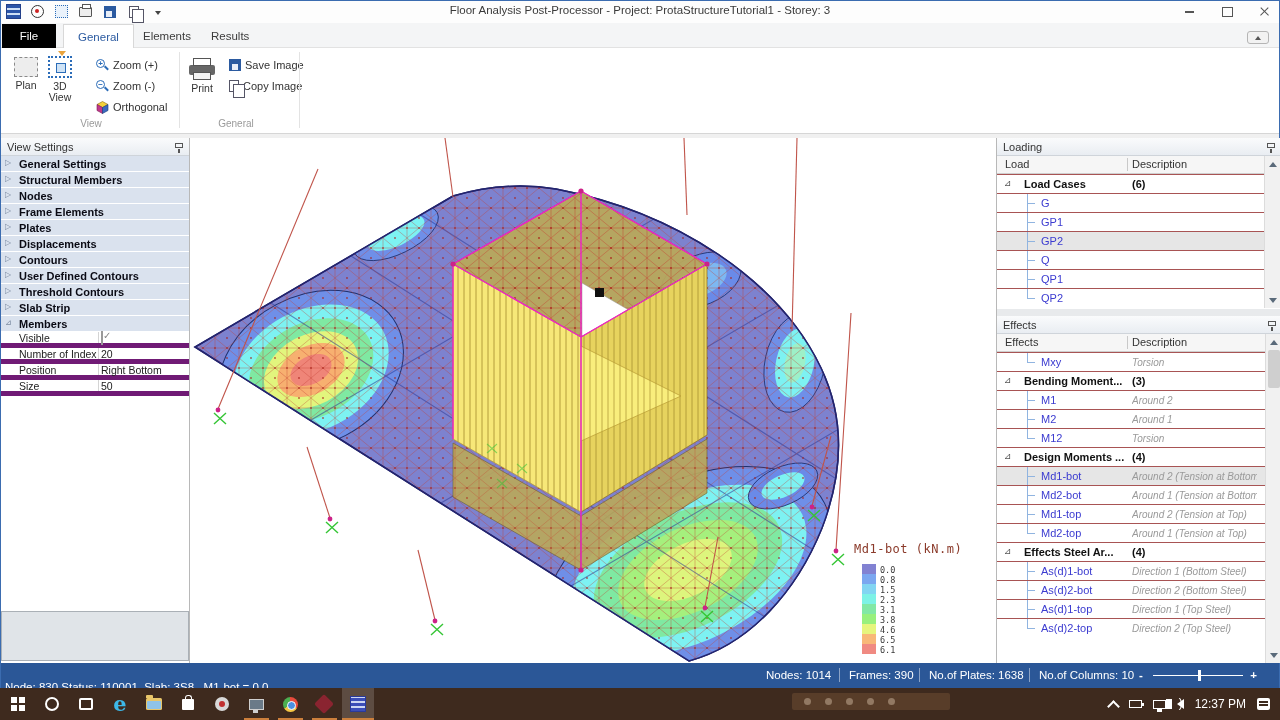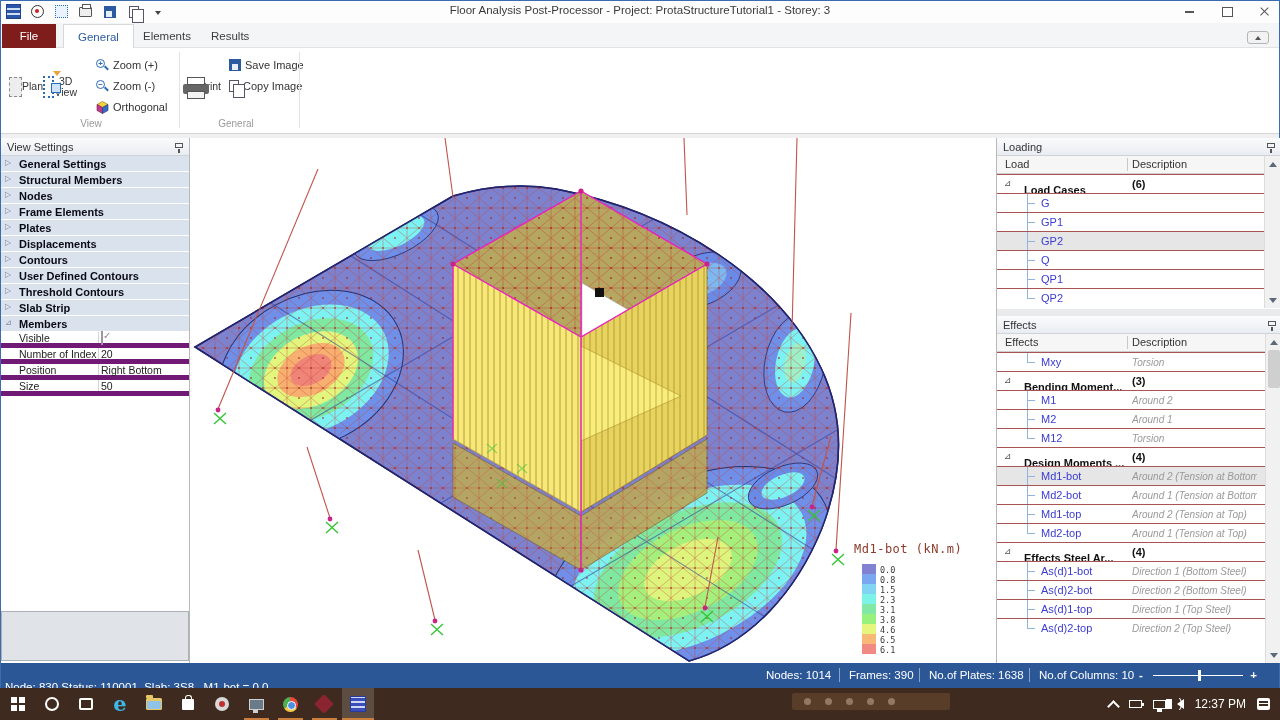--- a/index.html
+++ b/index.html
@@ -29,33 +29,33 @@
   .dd-arrow{width:0;height:0;border-left:3.5px solid transparent;border-right:3.5px solid transparent;border-top:4px solid #444;margin-top:3px;}
   .title-text{position:absolute;left:0;right:0;top:3px;text-align:center;font-size:11.5px;color:#3a3a3a;}
   .winbtns{position:absolute;right:6px;top:0;height:22px;display:flex;align-items:center;gap:22px;}
   .wb{width:16px;height:16px;position:relative;display:flex;align-items:center;justify-content:center;}
   .wb-min::after{content:"";width:9px;height:1.4px;background:#555;}
   .wb-max::after{content:"";width:9px;height:8px;border:1.3px solid #555;}
   .wb-x::before,.wb-x::after{content:"";position:absolute;left:2px;top:7px;width:11px;height:1.4px;background:#555;}
   .wb-x::before{transform:rotate(45deg);} .wb-x::after{transform:rotate(-45deg);}
   
   .tabrow{position:absolute;left:0;top:22px;width:100%;height:25px;background:#f4f5f6;border-bottom:1px solid #e2e2e2;}
-  .tab-file{position:absolute;left:1px;top:1px;width:54px;height:24px;background:#7f1d1d;color:#fff;
+  .tab-file{position:absolute;left:1px;top:1px;width:54px;height:24px;background:#000000;color:#fff;
     font-size:11.5px;display:flex;align-items:center;justify-content:center;}
   .tab{position:absolute;top:1px;height:24px;padding:0 14px;font-size:11.5px;color:#3c3c3c;
     display:flex;align-items:center;}
   .tab.sel{background:#fff;border:1px solid #d8d8d8;border-bottom:none;color:#2b5aa0;}
   .ribbon-collapse{position:absolute;right:10px;top:30px;width:22px;height:13px;border:1px solid #b5b5b5;
     border-radius:3px;background:#f2f2f2;display:flex;align-items:center;justify-content:center;}
   .ribbon-collapse::after{content:"";width:0;height:0;border-left:3px solid transparent;border-right:3px solid transparent;border-bottom:4px solid #555;}
   
   .ribbon{position:absolute;left:0;top:47px;width:100%;height:86px;background:#fff;border-bottom:1px solid #d6d6d6;}
   .rib-sep{position:absolute;top:4px;height:76px;width:1px;background:#e3e3e3;}
   .grp-label{position:absolute;top:70px;font-size:10px;color:#9a9a9a;text-align:center;}
-  .bigbtn{position:absolute;top:5px;width:34px;height:64px;display:flex;align-items:center;font-size:10.5px;color:#333;}
+  .bigbtn{position:absolute;top:5px;width:34px;height:64px;display:flex;flex-direction:column;align-items:center;font-size:10.5px;color:#333;}
   .bigbtn .lbl{margin-top:3px;line-height:11px;text-align:center;}
   .plan-ic{width:24px;height:20px;border:1.6px dashed #8a8a8a;background:#ededed;margin-top:4px;}
   .v3d-ic{width:24px;height:22px;border:2.5px dotted #2b6cb8;background:#fff;position:relative;margin-top:3px;}
   .v3d-ic::after{content:"";position:absolute;left:6px;top:5px;width:8px;height:8px;background:#cfe3f6;border:1px solid #2b6cb8;}
   .v3d-ic::before{content:"";position:absolute;left:8px;top:-7px;width:0;height:0;border-left:4px solid transparent;border-right:4px solid transparent;border-top:5px solid #e8a33d;}
   .smallbtn{position:absolute;height:18px;display:flex;align-items:center;gap:4px;font-size:11px;color:#333;}
   .zoom-ic{width:13px;height:13px;position:relative;}
   .zoom-ic i{position:absolute;left:0;top:0;width:9px;height:9px;border:1.6px solid #2b6cb8;border-radius:50%;}
   .zoom-ic b{position:absolute;left:8px;top:8px;width:5px;height:1.8px;background:#2b6cb8;transform:rotate(45deg);}
   .zoom-ic span{position:absolute;left:2.2px;top:3.2px;font-size:8px;font-weight:bold;color:#2b6cb8;line-height:3px;}
@@ -99,21 +99,21 @@
   .sarrow.dn::after{content:"";border-left:4px solid transparent;border-right:4px solid transparent;border-top:5px solid #5a6a7a;}
   .grid{position:relative;}
   .grow{height:19px;border-top:1px solid #a85454;position:relative;background:#fff;font-size:11px;}
   .grow.sel{background:#e6e6e6;}
   .grow .conn{position:absolute;left:30px;top:0;height:100%;width:8px;border-left:1px solid #90b4e0;}
   .grow .conn::after{content:"";position:absolute;left:0;top:9px;width:7px;border-top:1px solid #90b4e0;}
   .grow .conn.last{height:10px;}
   .ename{position:absolute;left:44px;top:3px;color:#3b3bd0;}
   .edesc{position:absolute;left:135px;top:4px;color:#9a9a9a;font-style:italic;font-size:10px;white-space:nowrap;overflow:hidden;max-width:125px;}
   .gtri{position:absolute;left:7px;top:3px;font-size:9px;color:#555;}
-  .gname{position:absolute;left:27px;top:9px;font-weight:bold;color:#111;text-decoration:underline;}
+  .gname{position:absolute;left:27px;top:3px;font-weight:bold;color:#111;}
   .gcount{position:absolute;left:135px;top:3px;font-weight:bold;color:#111;}
   .splitter-h{position:absolute;left:0;width:100%;height:7px;background:#e8eaec;}
   
   .statusbar{position:absolute;left:0;top:662px;width:100%;height:25px;background:#2b5797;color:#fff;font-size:11.5px;}
   .statusbar .lefttext{position:absolute;left:4px;top:6px;white-space:pre;margin-top:12px;}
   .st-seg{position:absolute;top:6px;white-space:nowrap;}
   .st-sep{position:absolute;top:5px;width:1px;height:14px;background:rgba(255,255,255,.45);}
   .zoomslider{position:absolute;left:1138px;top:6px;width:118px;height:13px;}
   .zoomslider .minus{position:absolute;left:0;top:0;font-weight:bold;}
   .zoomslider .plus{position:absolute;right:0;top:0;font-weight:bold;}

